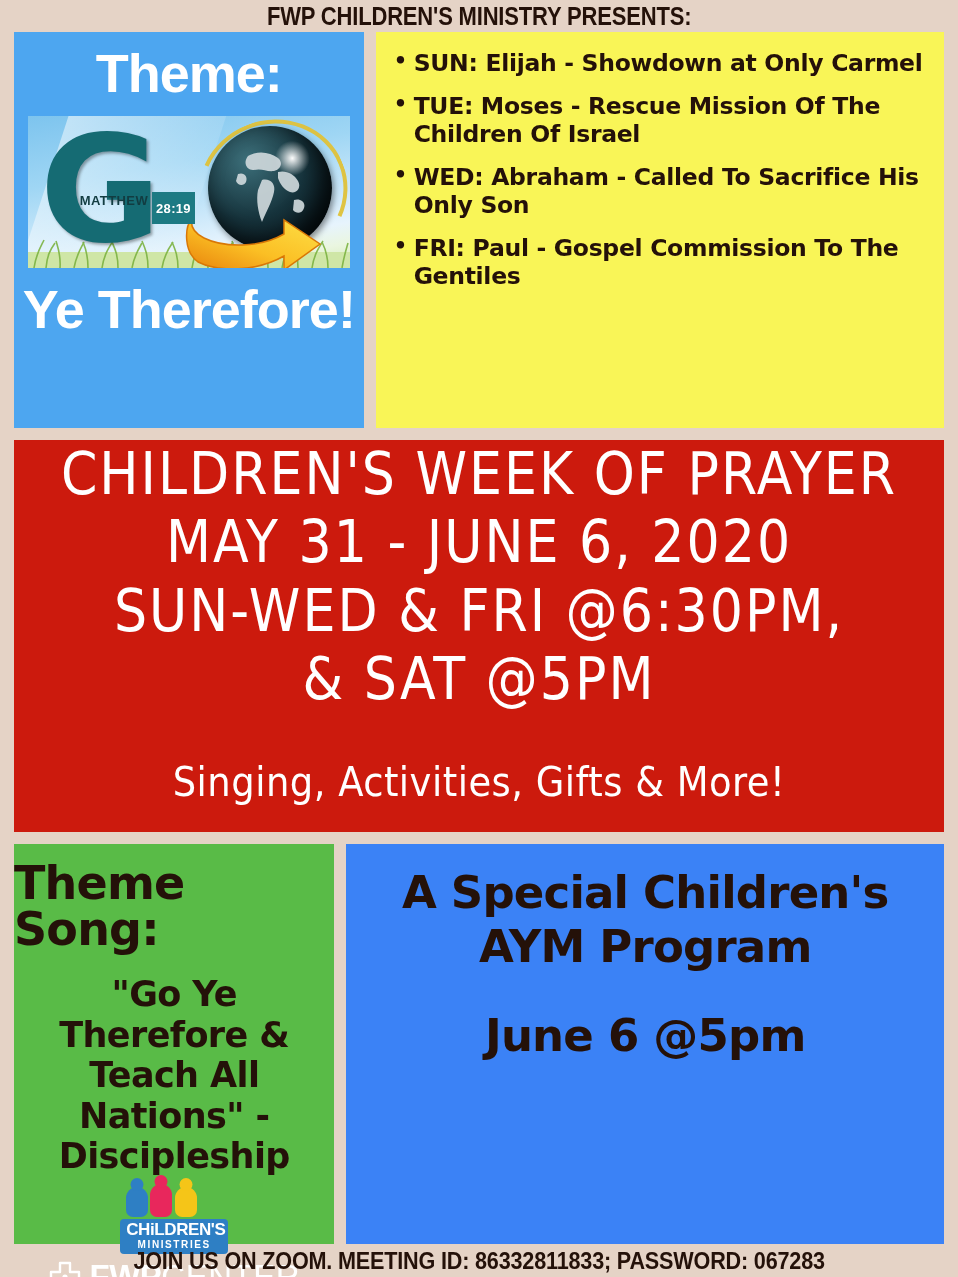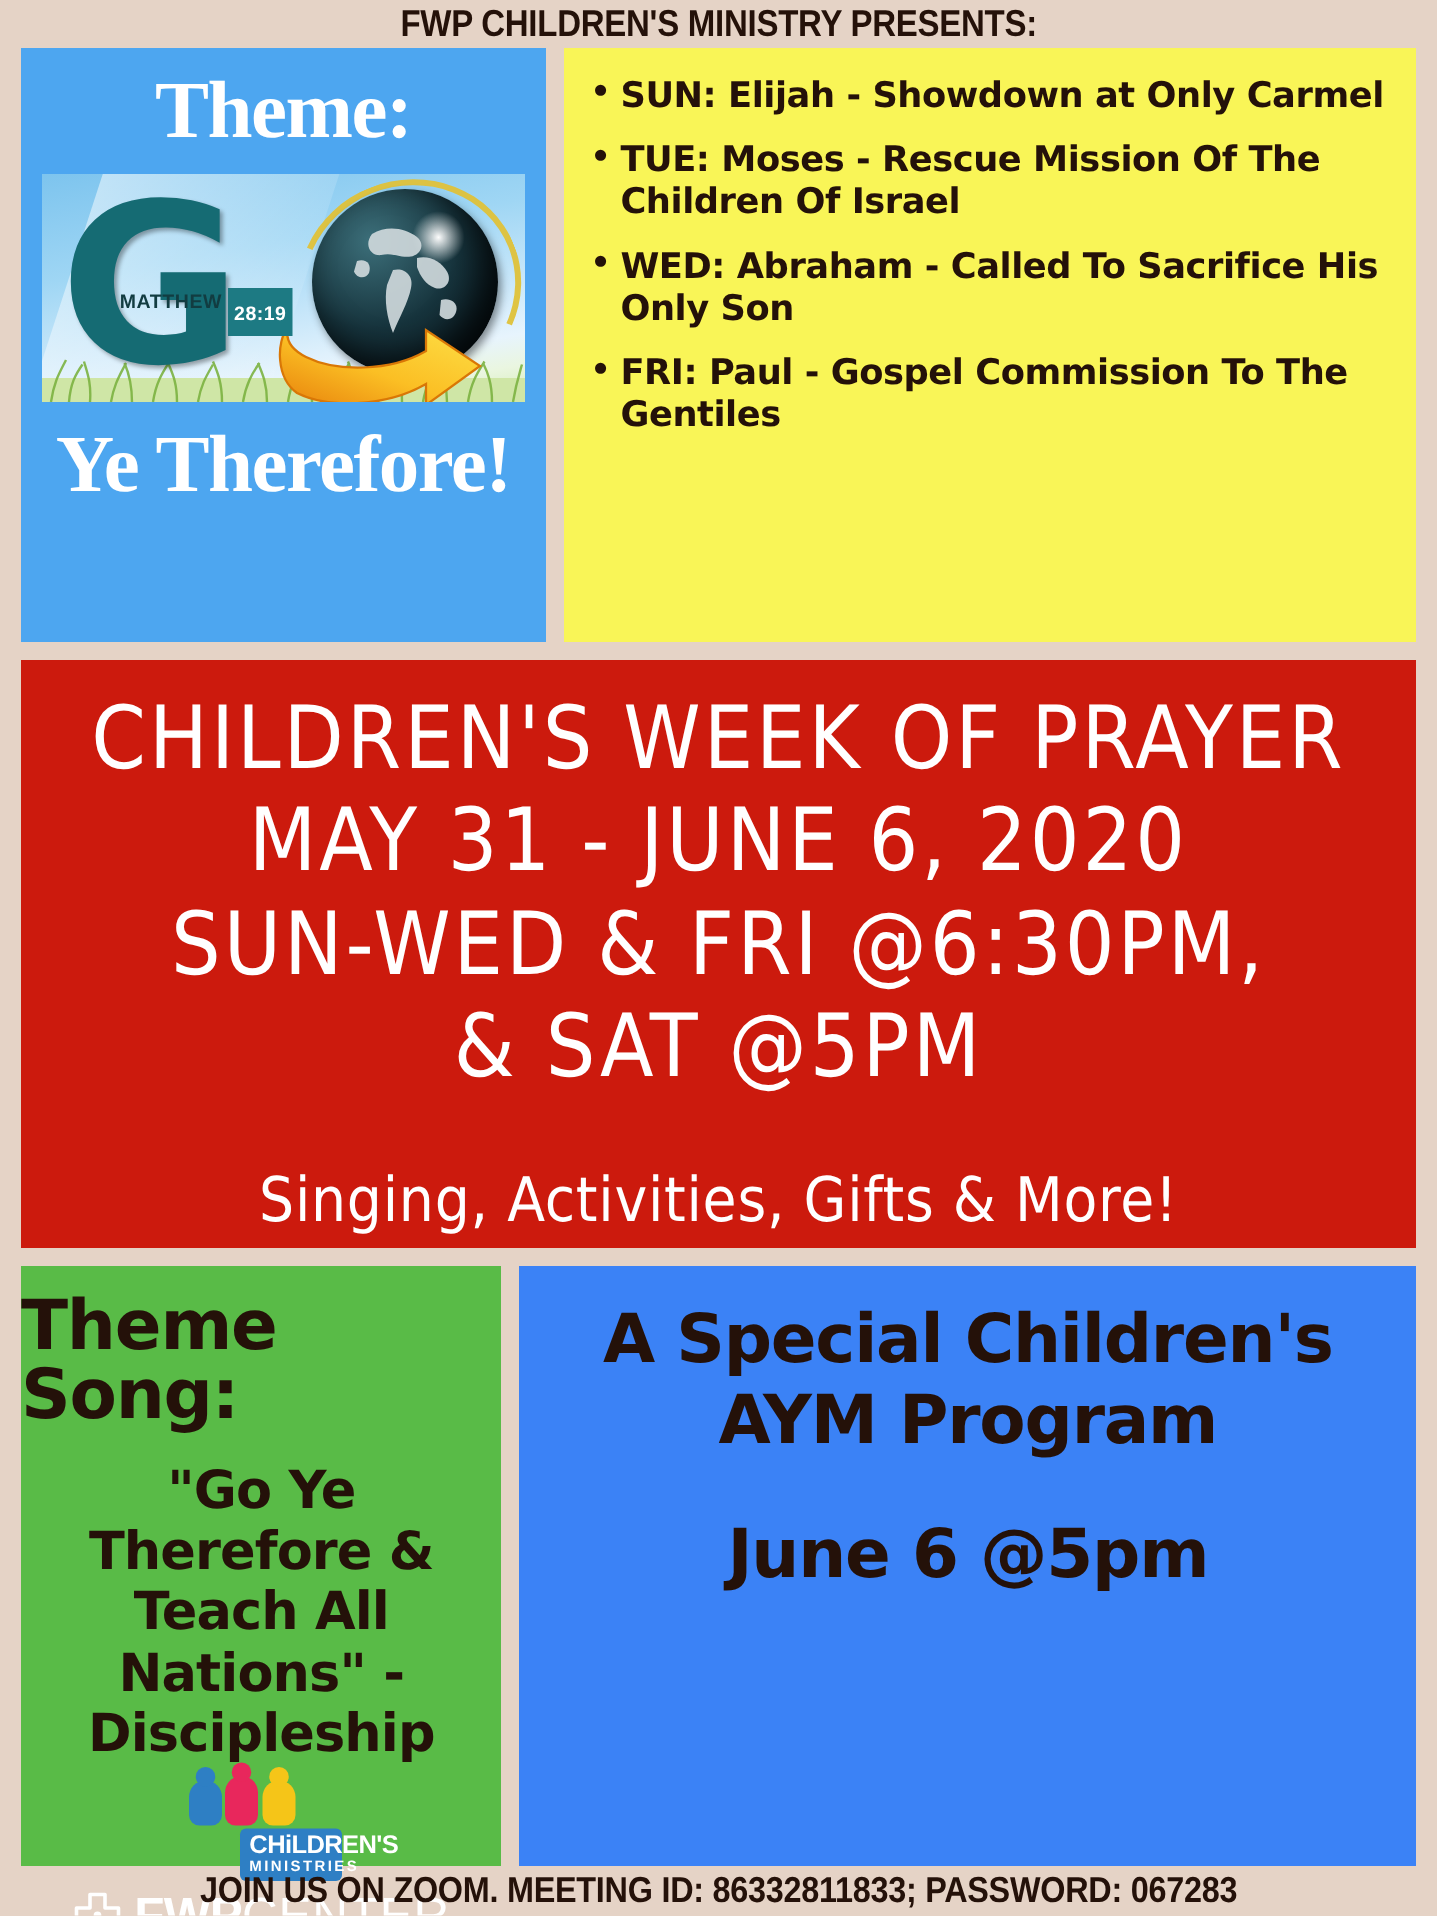--- a/index.html
+++ b/index.html
@@ -52,21 +52,21 @@
     width: 466px;
     background: #4da6f0;
     display: flex;
     flex-direction: column;
     align-items: center;
     justify-content: flex-start;
     padding-top: 14px;
     box-sizing: border-box;
   }
   .theme-label, .theme-tagline {
-    font-family: Liberation Serif, serif;
+    font-family: Liberation Sans, sans-serif;
     font-weight: bold;
     color: #ffffff;
     text-align: center;
     line-height: 1;
   }
   .theme-label { font-size: 54px; letter-spacing: -1px; }
   .theme-tagline { font-size: 54px; letter-spacing: -1px; margin-top: 14px; }
 
   
   .go-logo {
@@ -196,21 +196,20 @@
   
   .red-banner {
     margin: 12px 14px 0 14px;
     background: #cc1a0d;
     height: 392px;
     flex: 0 0 auto;
     display: flex;
     flex-direction: column;
     align-items: center;
     justify-content: flex-start;
-    padding-top: 18px;
     box-sizing: border-box;
   }
   .banner-line {
     font-family: "DejaVu Sans Condensed", "DejaVu Sans", sans-serif;
     font-weight: normal;
     color: #ffffff;
     text-align: center;
     font-size: 58px;
     line-height: 1.18;
     letter-spacing: 2px;
@@ -290,21 +289,20 @@
   .cm-fig.pink   { left: 30px; background: #e8275c; height: 33px; }
   .cm-fig.yellow { left: 55px; background: #f5c518; }
   .cm-fig.teal   { left: 18px; background: #19b3a6; width: 18px; height: 24px; z-index:-1;}
   .cm-fig.purple { left: 44px; background: #8e3f9e; width: 18px; height: 24px; z-index:-1;}
   .cm-badge {
     margin-top: 2px;
     background: #2e7fc4;
     border-radius: 4px;
     padding: 2px 6px 3px 6px;
     text-align: center;
-    margin-left: 40px;
   }
   .cm-badge-top {
     font-family: "Liberation Sans Narrow", "Liberation Sans", sans-serif;
     font-weight: bold;
     font-size: 17px;
     color: #ffffff;
     letter-spacing: -0.4px;
     line-height: 1;
   }
   .cm-badge-bot {

